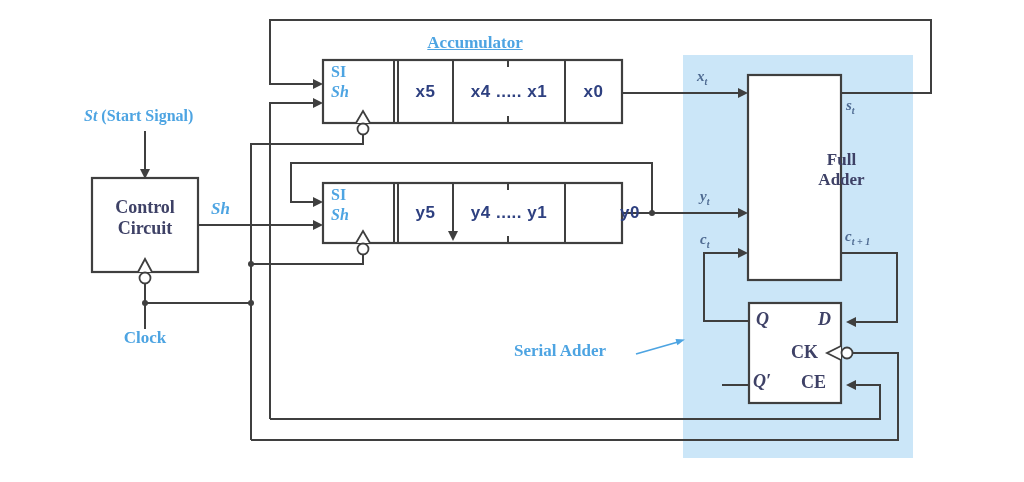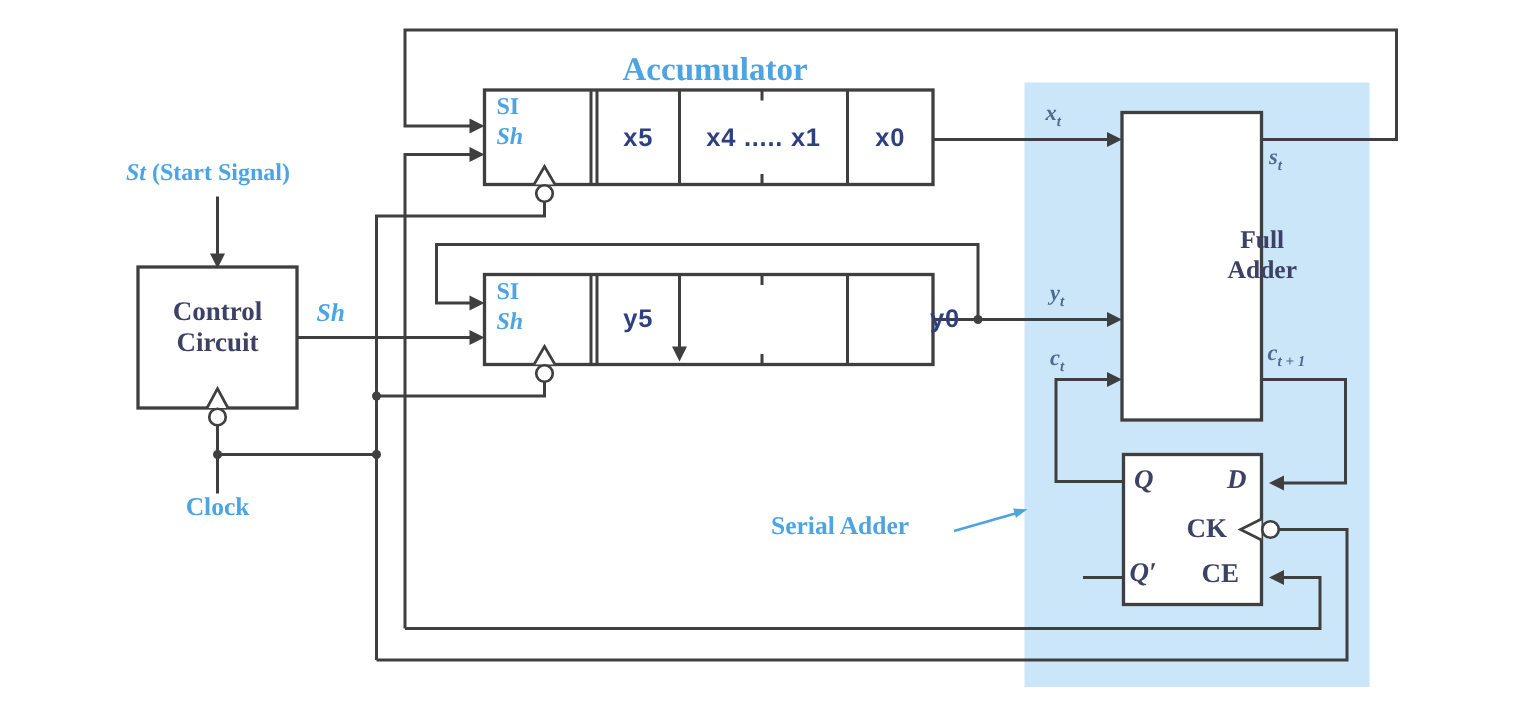--- a/index.html
+++ b/index.html
@@ -8,21 +8,21 @@
   .stage svg{position:absolute;left:0;top:0;}
   .lbl{position:absolute;white-space:nowrap;line-height:1.15;}
   .accent{color:#4da4e2;font-weight:bold;}
   .navy{color:#3e4166;font-weight:bold;}
   .ctr{text-align:center;}
   .it{font-style:italic;}
   .cell{position:absolute;text-align:center;font-family:"Liberation Sans", sans-serif;
         font-weight:bold;font-size:17px;color:#2e4080;letter-spacing:0.5px;}
   .sig{position:absolute;font-size:15px;color:#4e6a91;font-style:italic;font-weight:bold;white-space:nowrap;}
   .sig sub{font-size:10px;font-style:italic;}
-  .boxlbl{font-size:22px;}
+  .boxlbl{font-size:17px;text-decoration:underline;}
   .fflbl{position:absolute;font-size:18px;color:#3e4166;font-weight:bold;white-space:nowrap;}
   .silbl{position:absolute;font-size:16px;color:#4da4e2;font-weight:bold;line-height:1;}
 </style>
 </head>
 <body>
 
 <div class="stage">
 
   <svg width="1024" height="482" viewBox="0 0 1024 482">
 
@@ -152,20 +152,21 @@
 
   <div class="silbl" style="left:331px;top:64px;">SI</div>
   <div class="silbl it" style="left:331px;top:84px;">Sh</div>
   <div class="silbl" style="left:331px;top:187px;">SI</div>
   <div class="silbl it" style="left:331px;top:207px;">Sh</div>
 
   <div class="cell" style="left:398px;top:82px;width:55px;">x5</div>
   <div class="cell" style="left:453px;top:82px;width:112px;">x4 ..... x1</div>
   <div class="cell" style="left:565px;top:82px;width:57px;">x0</div>
   <div class="cell" style="left:398px;top:203px;width:55px;">y5</div>
+  <div class="cell" style="left:453px;top:203px;width:112px;">y4 ..... y1</div>
   <div class="cell" style="left:560px;top:203px;width:76px;padding-left:32px;">y0</div>
 
   <span class="sig" style="left:697px;top:68px;"><span>x</span><sub>t</sub></span>
   <span class="sig" style="left:846px;top:97px;"><span>s</span><sub>t</sub></span>
   <span class="sig" style="left:700px;top:188px;"><span>y</span><sub>t</sub></span>
   <span class="sig" style="left:700px;top:231px;"><span>c</span><sub>t</sub></span>
   <span class="sig" style="left:845px;top:228px;"><span>c</span><sub>t + 1</sub></span>
 
 </div>
 

